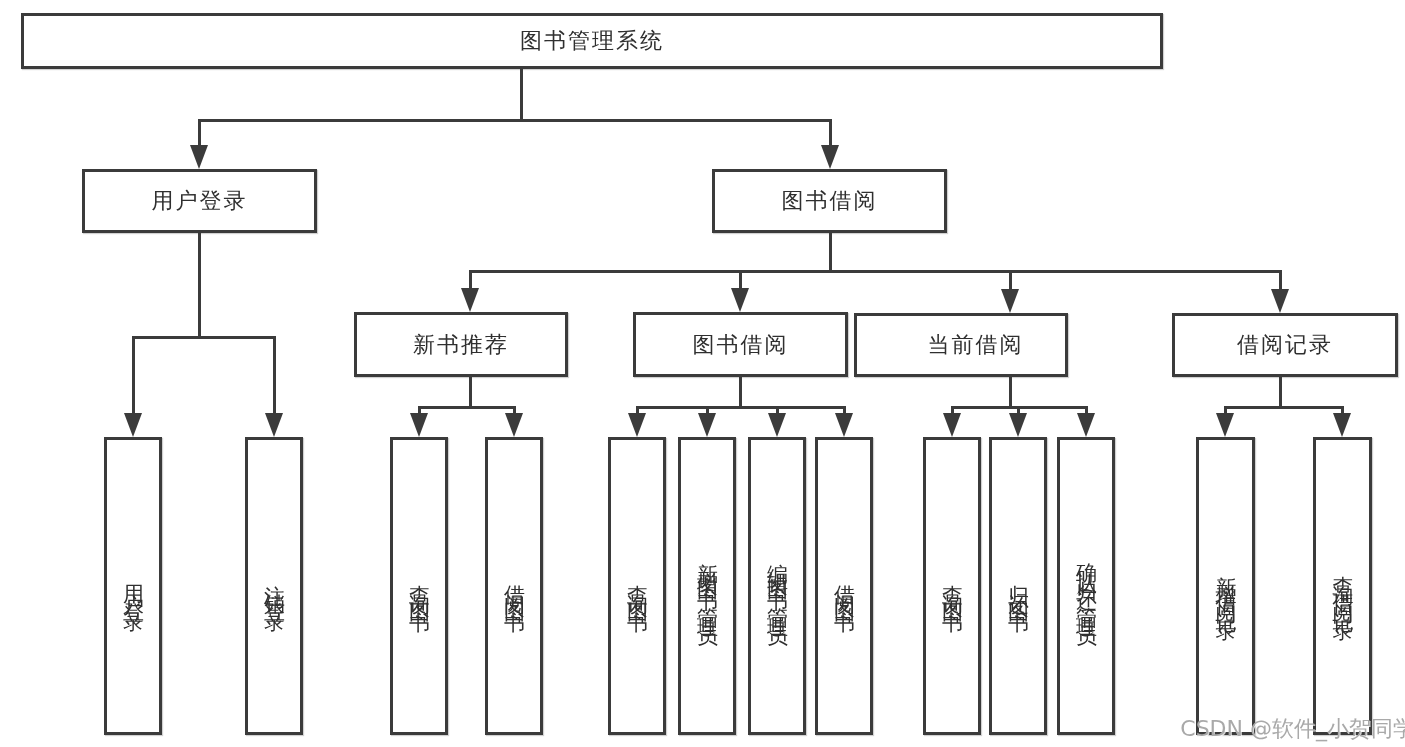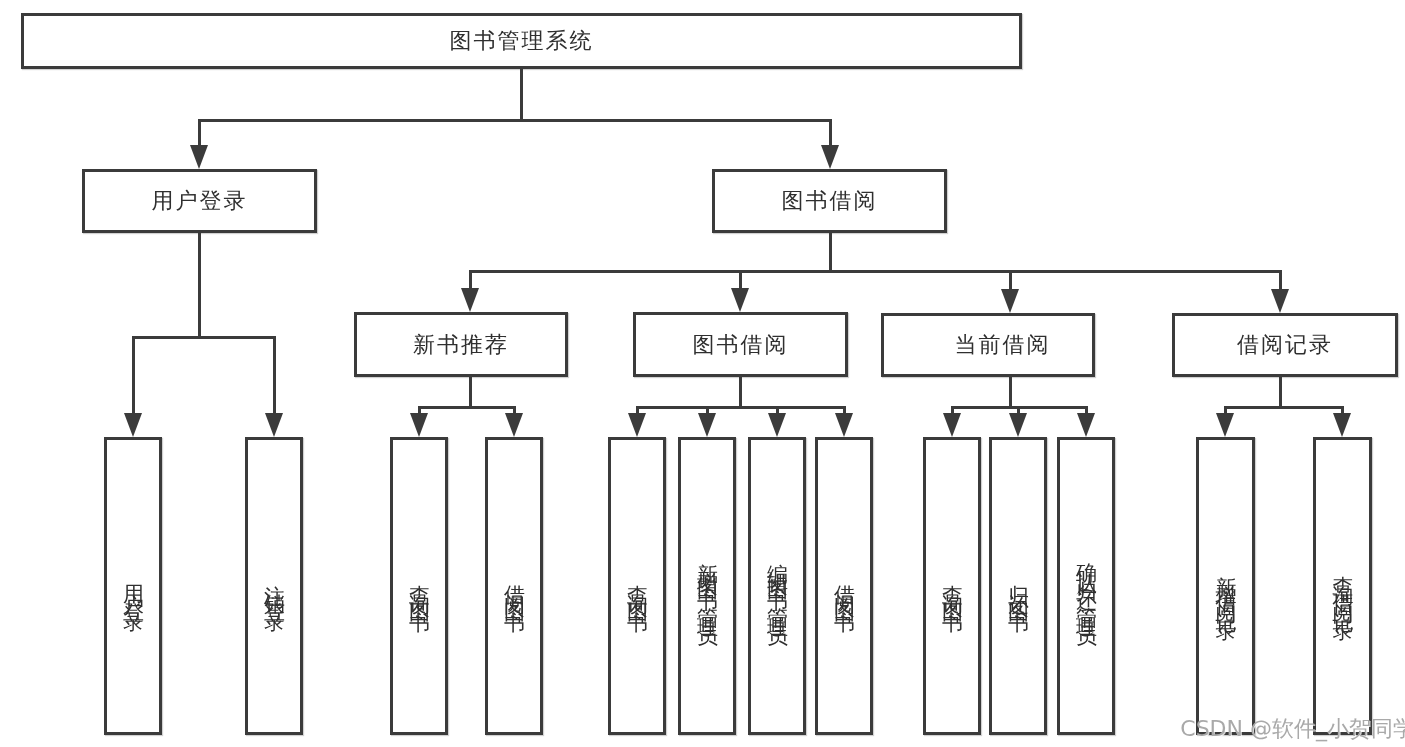--- a/index.html
+++ b/index.html
@@ -25,26 +25,26 @@
   .hbox{font-size:22px;letter-spacing:2px;white-space:nowrap;}
   .vbox{
     writing-mode:vertical-rl;
     text-orientation:mixed;
     font-size:21px;
     letter-spacing:9px;
     line-height:1;
     width:58px;top:437px;height:298px;
   }
   
-  #n-root{left:21px;top:13px;width:1001px;height:56px;}
+  #n-root{left:21px;top:13px;width:1142px;height:56px;}
   #n-userLogin{left:82px;top:169px;width:235px;height:64px;}
   #n-bookMgmt{left:712px;top:169px;width:235px;height:64px;}
   #n-newBooks{left:354px;top:312px;width:214px;height:65px;}
   #n-bookBorrow{left:633px;top:312px;width:215px;height:65px;}
-  #n-currentBorrow{left:881px;top:313px;width:214px;height:64px;padding-left:29px;}
+  #n-currentBorrow{left:854px;top:313px;width:214px;height:64px;padding-left:29px;}
   #n-borrowRecords{left:1172px;top:313px;width:226px;height:64px;}
   
   #n-userLoginLeaf{left:104px;}
   #n-logoutLeaf{left:245px;}
   #n-queryBooksA{left:390px;}
   #n-borrowBooksA{left:485px;}
   #n-queryBooksB{left:608px;}
   #n-addBooks{left:678px;}
   #n-editBooks{left:748px;}
   #n-borrowBooksB{left:815px;}

